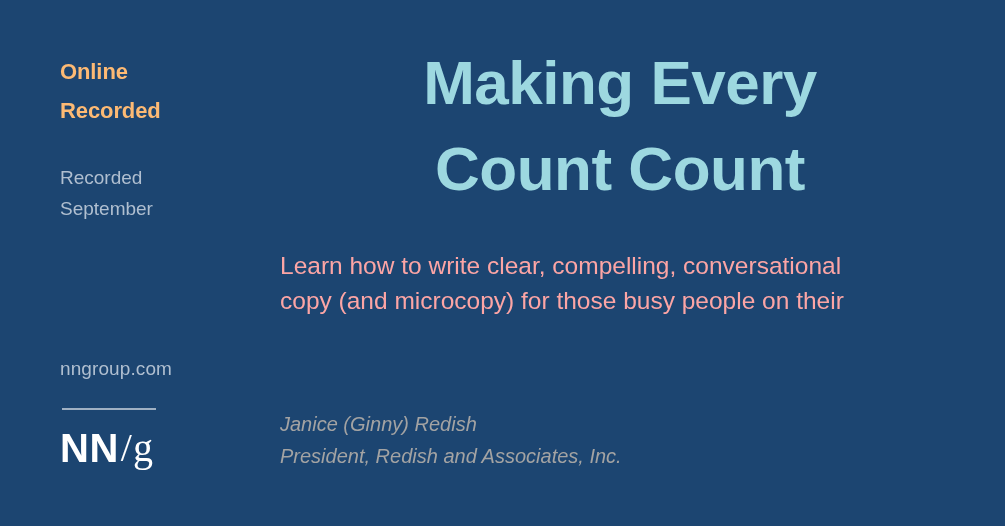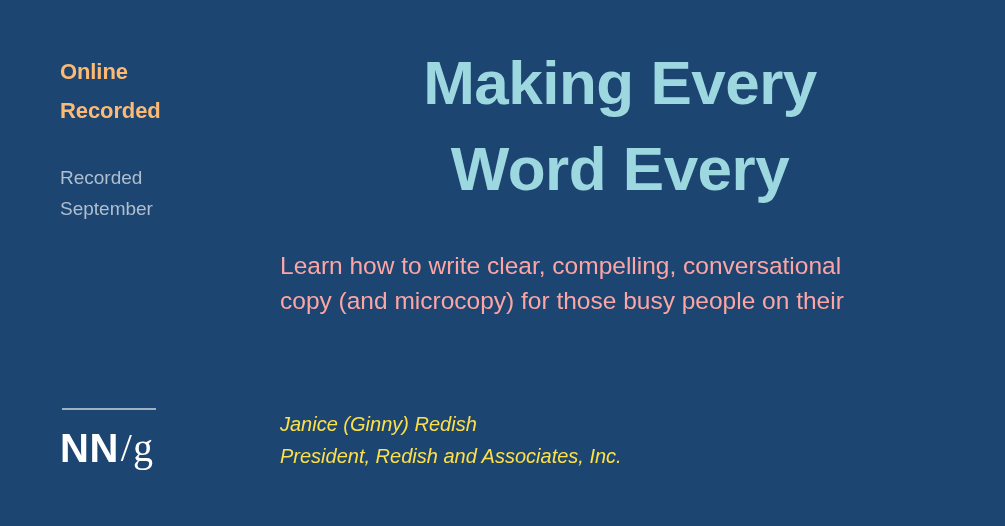--- a/index.html
+++ b/index.html
@@ -134,57 +134,58 @@
 
   .presenter {
     position: absolute;
     top: 408px;
     left: 0;
     width: 560px;
     font-size: 20px;
     font-style: italic;
     font-weight: normal;
     line-height: 1.62;
-    color: #fde047;
+    color: #a3a3a3;
   }
   .presenter .pline { display: block; }
 </style>
 </head>
 <body>
 
 <div id="slide">
 
   <div class="sidebar">
 
     <div class="seminar-kicker">
       <span class="kline">Online</span>
       <span class="kline">Recorded</span>
     </div>
 
     <div class="recorded-block">
       <span class="rline">Recorded</span>
       <span class="rline">September</span>
     </div>
 
+    <div class="site-url">nngroup.com</div>
 
     <div class="divider"></div>
 
     <div class="logo">
       <span class="nn">NN</span>
       <span class="slash">/</span>
       <span class="g">g</span>
     </div>
 
   </div>
 
   <div class="main">
 
     <div class="headline">
       <span class="hline">Making Every</span>
-      <span class="hline">Word Every</span>
+      <span class="hline">Count Count</span>
     </div>
 
     <div class="subhead">
       <span class="sline">Learn how to write clear, compelling, conversational</span>
       <span class="sline">copy (and microcopy) for those busy people on their</span>
     </div>
 
     <div class="presenter">
       <span class="pline">Janice (Ginny) Redish</span>
       <span class="pline">President, Redish and Associates, Inc.</span>

